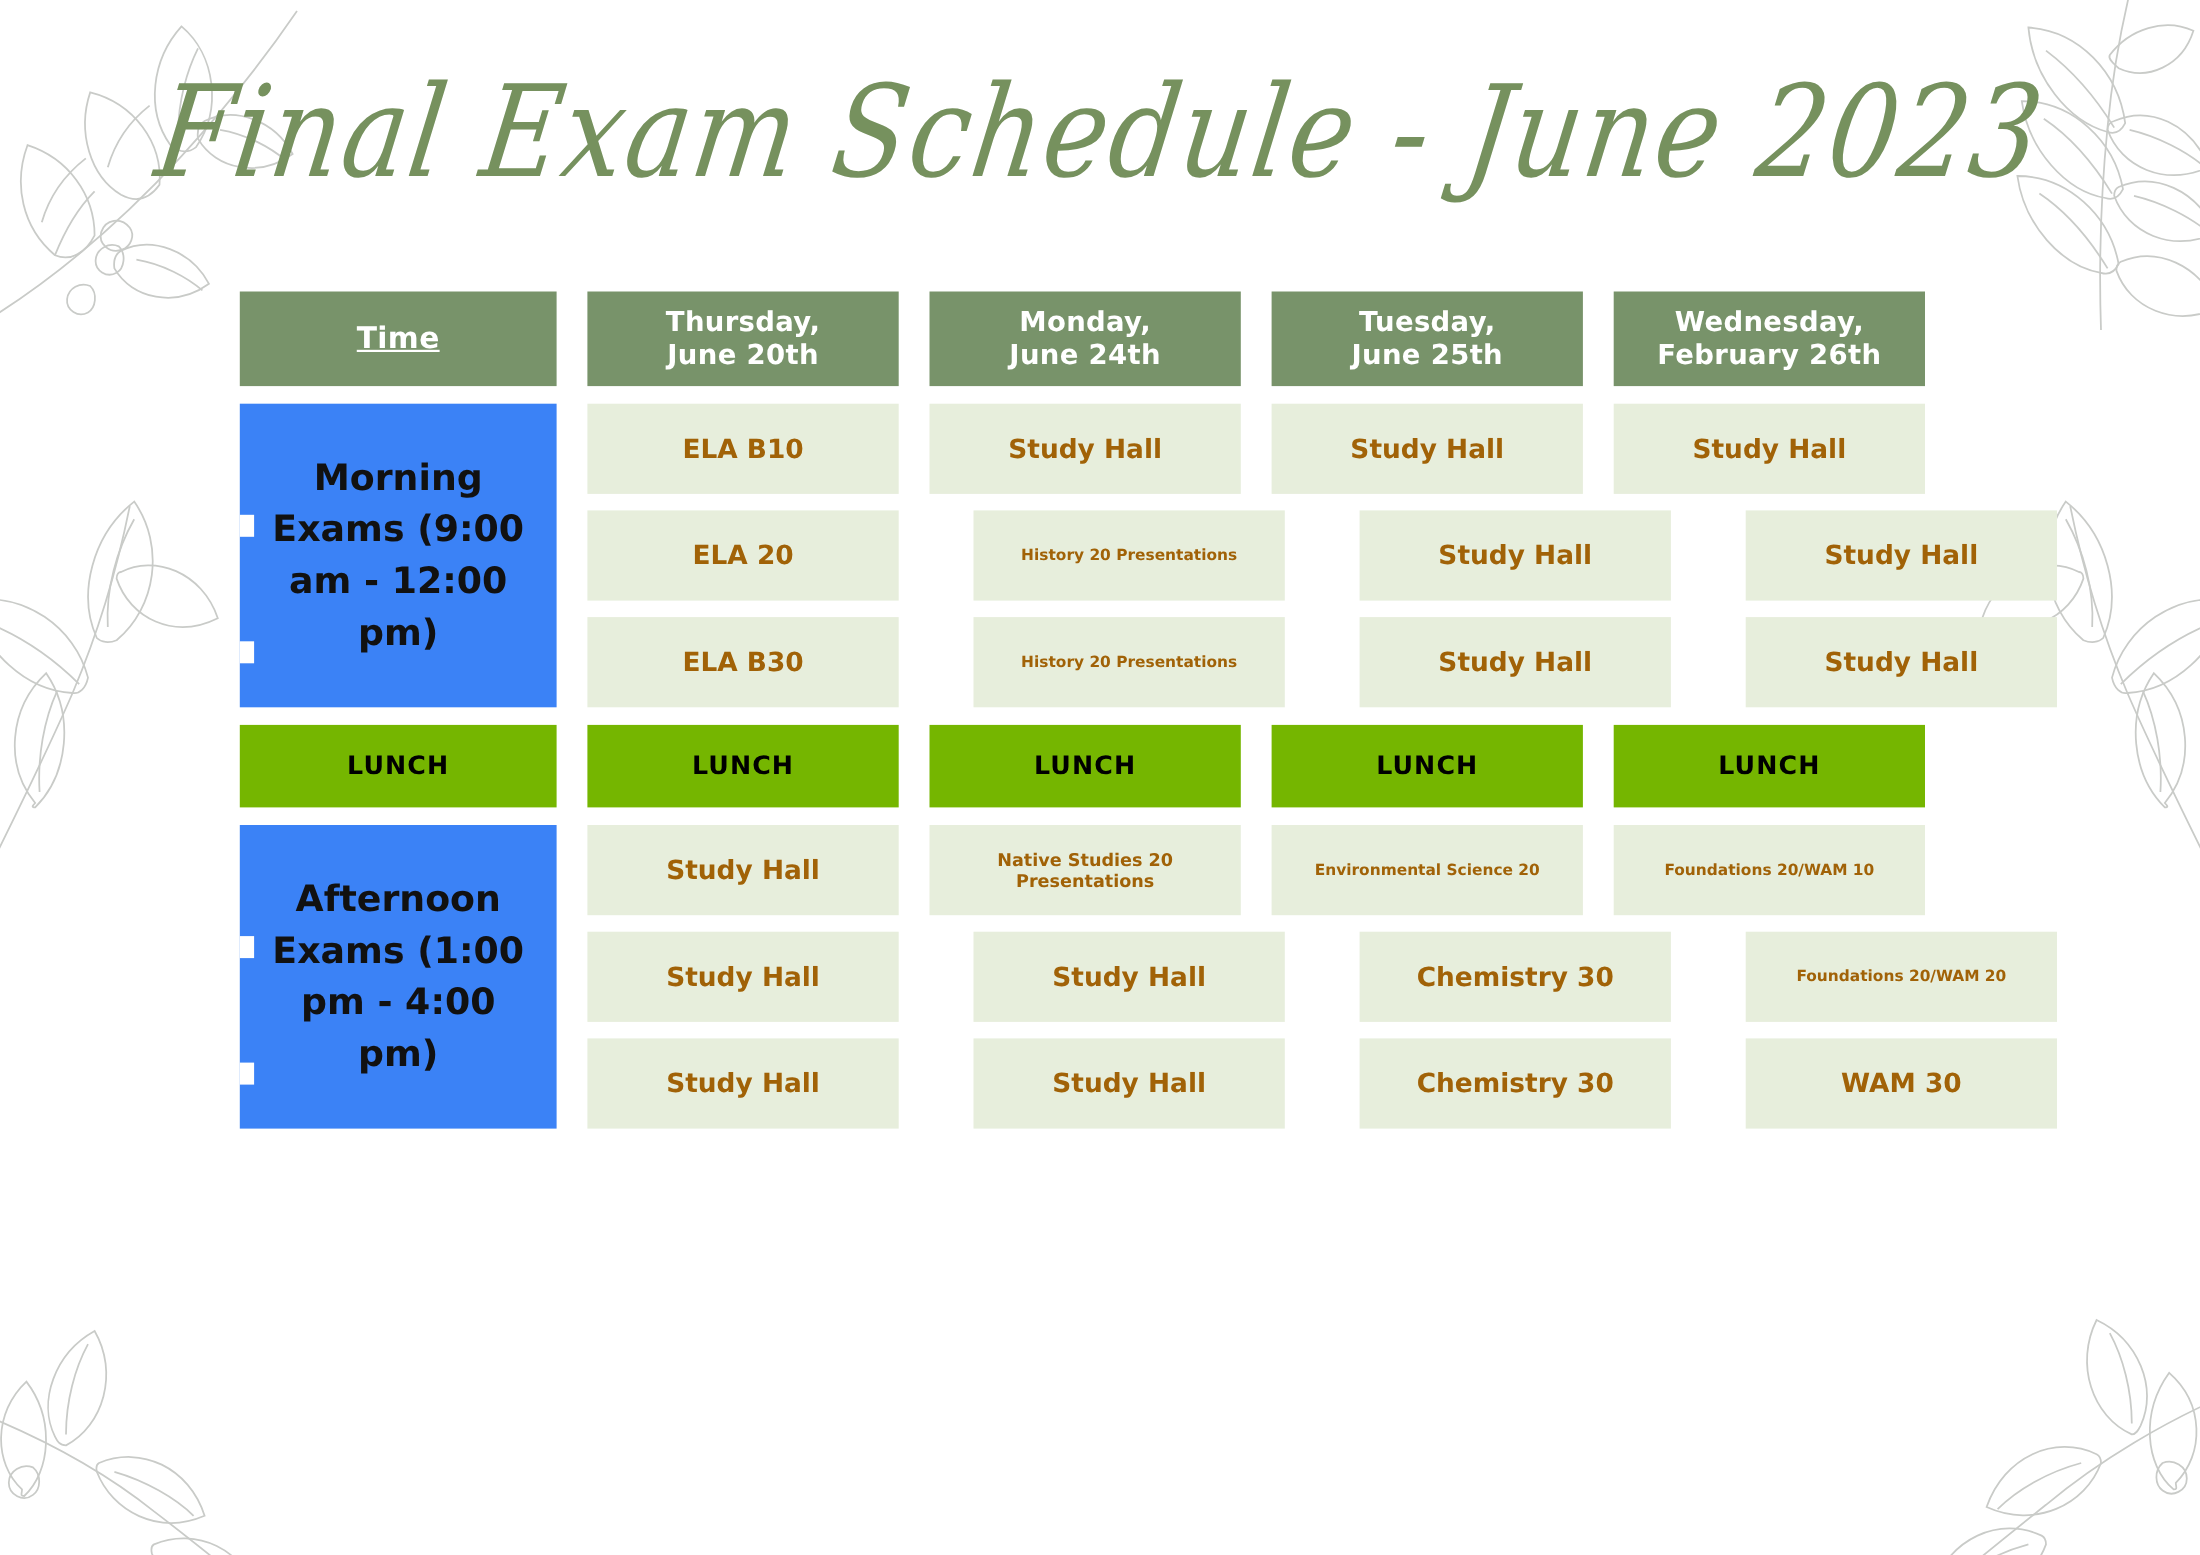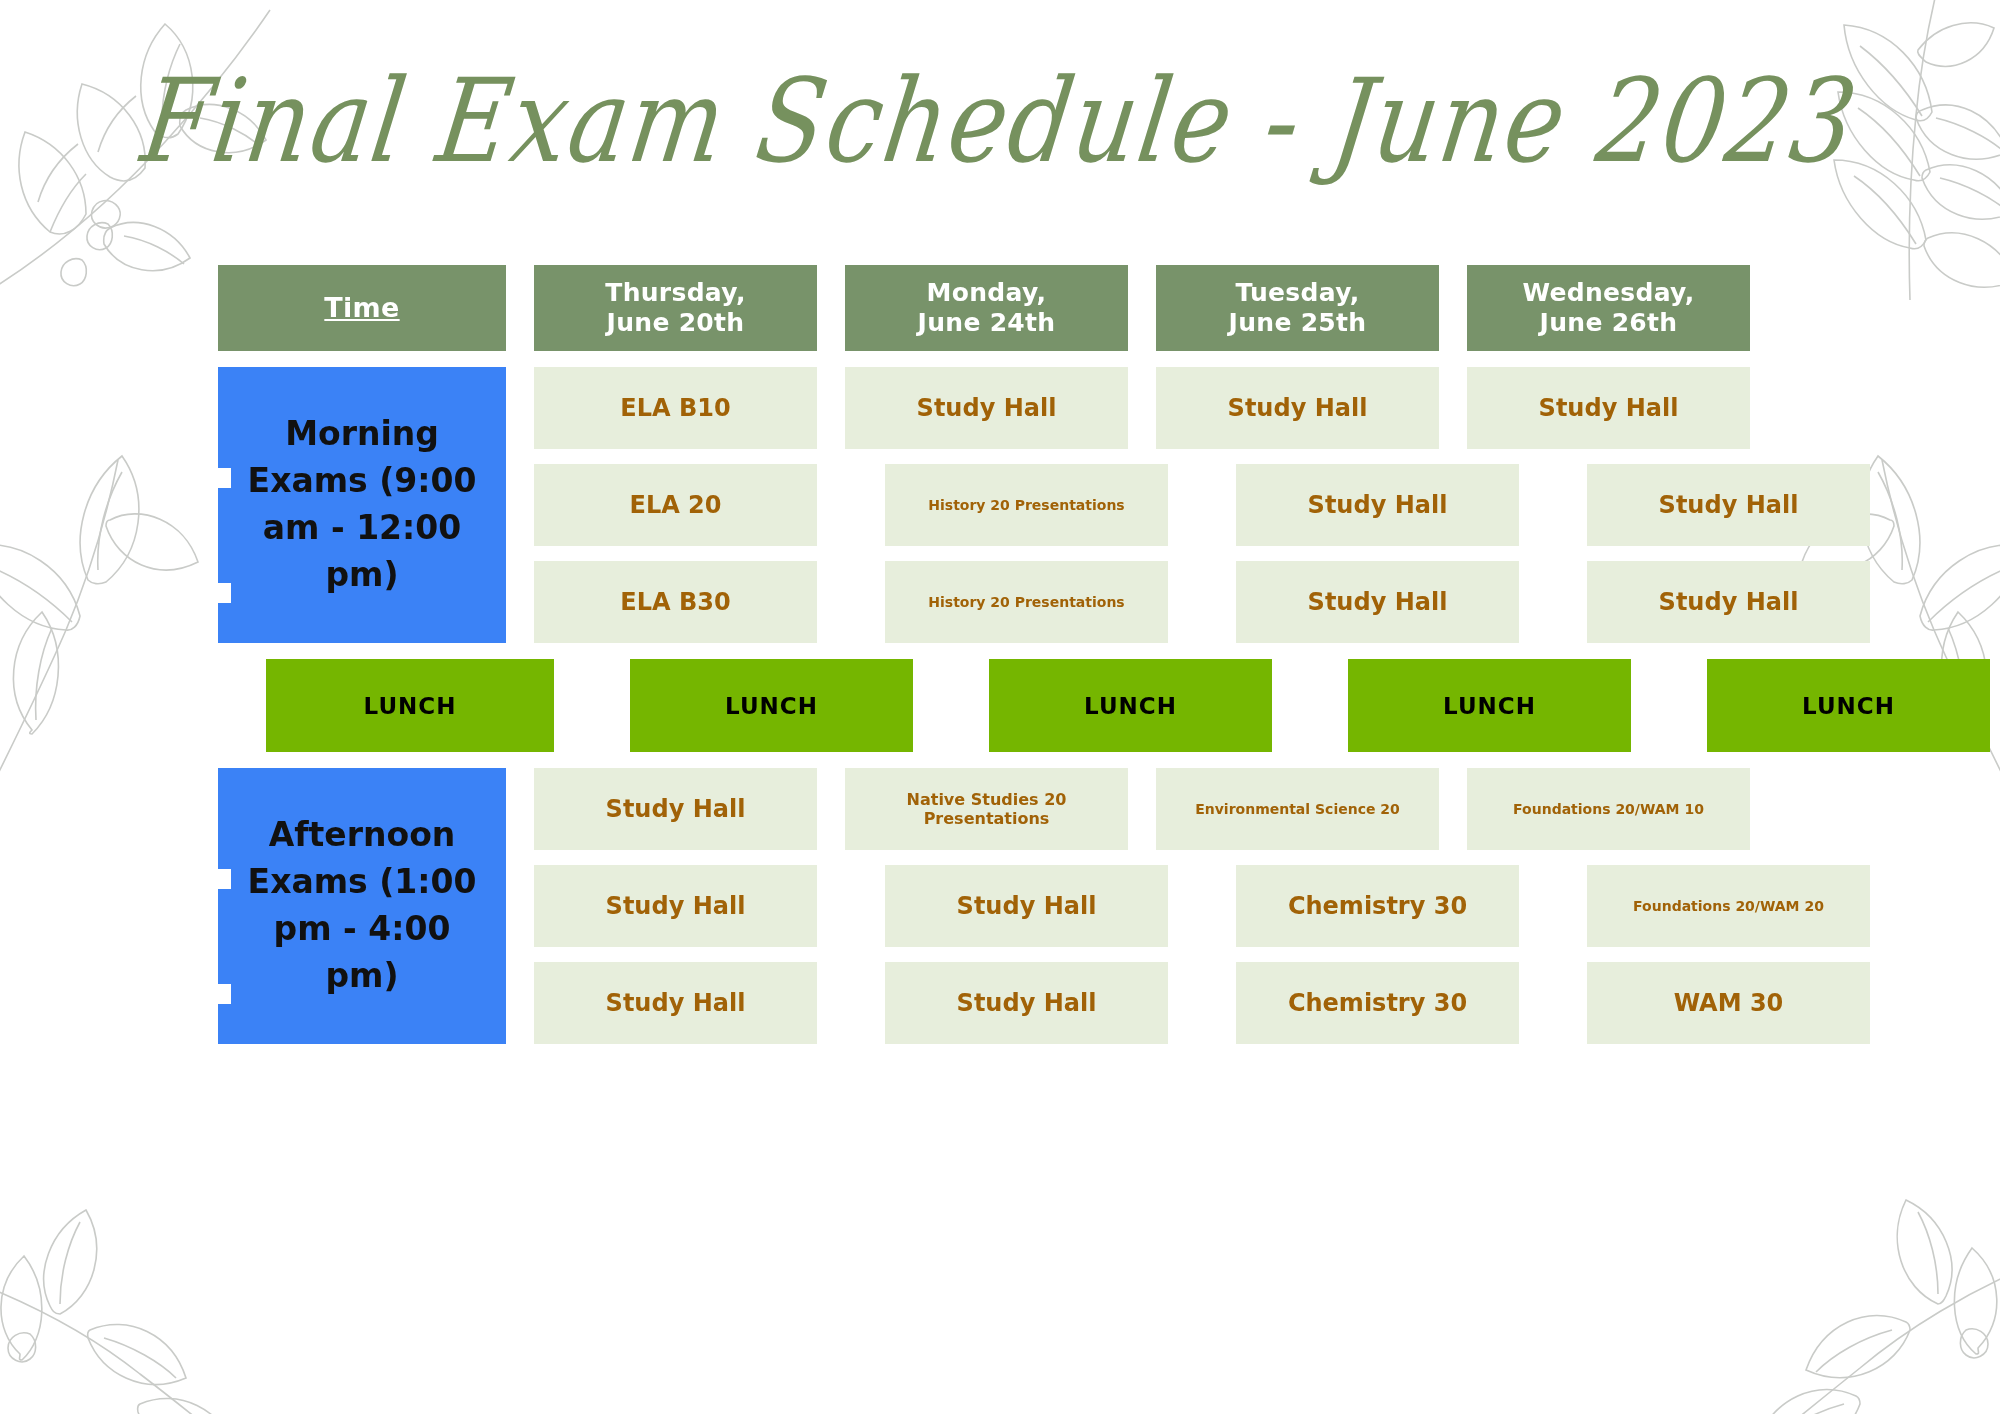--- a/index.html
+++ b/index.html
@@ -143,30 +143,29 @@
     padding: 0 10px;
     box-sizing: border-box;
   }
   .cell.small { font-size: 14px; }
   .cell.xsmall { font-size: 16px; }
 
   
   .lunch-row { margin-top: 16px; margin-bottom: 16px; }
   .lunch-cell {
     background: #75b600;
-    height: 93px;
+    height: 75px;
     display: flex;
     align-items: center;
     justify-content: center;
     color: #000000;
     font-family: "DejaVu Sans", sans-serif;
     font-weight: 700;
     font-size: 23px;
     letter-spacing: 1px;
-    margin-left: 48px;
   }
 
   .sectionwrap { display: flex; }
 </style>
 </head>
 <body>
 
 <div class="deco deco-tl">
   <svg width="300" height="300" viewBox="0 0 300 300" fill="none" stroke="#c9cbc8" stroke-width="1.6">
     <path d="M5 295 C60 260 120 210 175 150 C215 106 250 62 280 18"></path>
@@ -270,21 +269,21 @@
     <div class="hdr-cell col-day">Thursday,
 June 20th</div>
     <div class="gap"></div>
     <div class="hdr-cell col-day">Monday,
 June 24th</div>
     <div class="gap"></div>
     <div class="hdr-cell col-day">Tuesday,
 June 25th</div>
     <div class="gap"></div>
     <div class="hdr-cell col-day">Wednesday,
-June 26th</div>
+February 26th</div>
   </div>
 
   <div class="sectionwrap">
     <div class="timeblock">Morning Exams
 (9:00 am -
 12:00 pm)</div>
     <div class="gap"></div>
     <div class="daystack">
 
       <div class="subrow">

